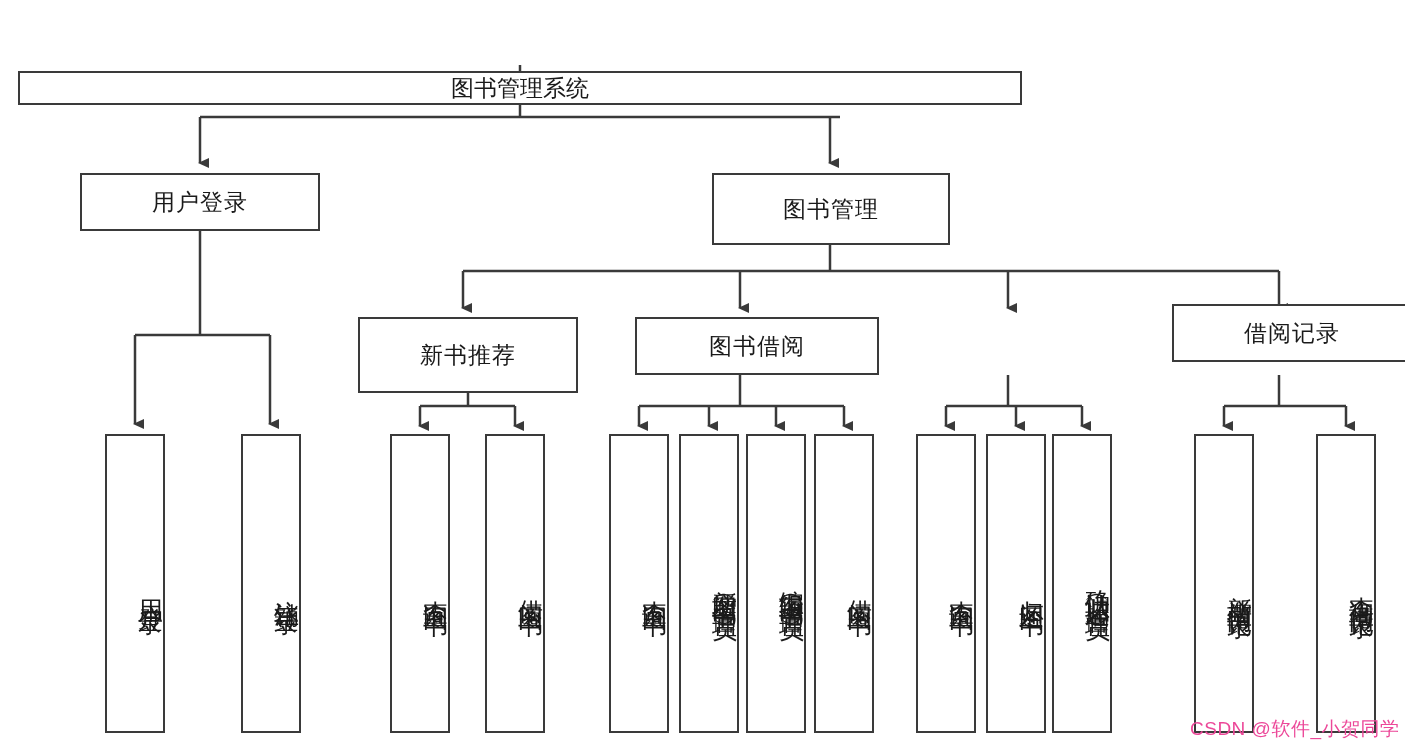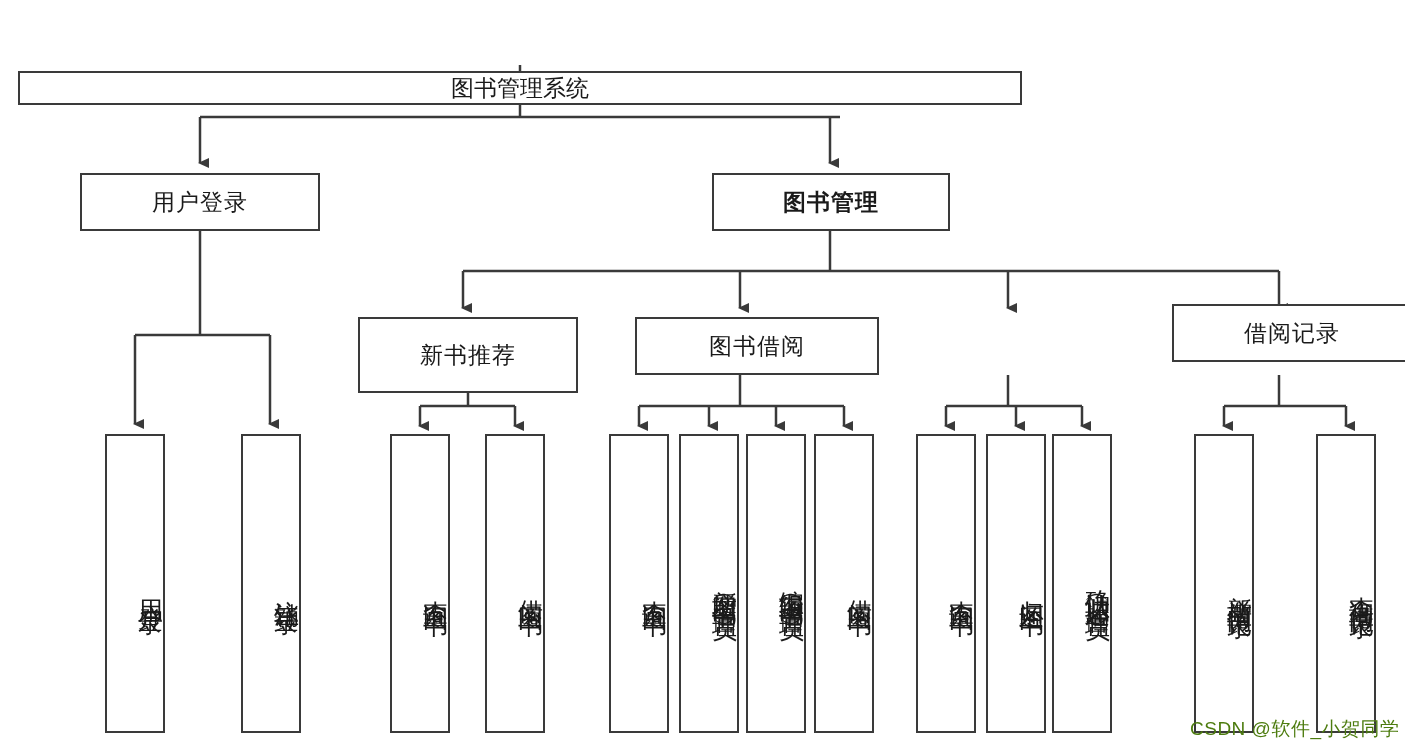--- a/index.html
+++ b/index.html
@@ -53,21 +53,21 @@
     line-height: 1;
   }
   .node.v .vtext {
     display: block;
     writing-mode: vertical-rl;
     text-orientation: upright;
   }
   .watermark {
     position: absolute;
     font-size: 19px;
-    color: #4d7c0f;
+    color: #ec4899;
     letter-spacing: 0.5px;
     white-space: nowrap;
     user-select: none;
   }
 </style>
 </head>
 <body>
 
 <div id="canvas">
 
@@ -121,21 +121,21 @@
     </g>
   </svg>
 
   <div class="node root" style="left:18px; top:31px; width:1004px; height:34px;margin-top:40px;">
     <span>图书管理系统</span>
   </div>
 
   <div class="node h" style="left:80px; top:173px; width:240px; height:58px;">
     <span>用户登录</span>
   </div>
-  <div class="node h" style="left:712px; top:173px; width:238px; height:58px;font-weight:bold;">
+  <div class="node h" style="left:712px; top:173px; width:238px; height:72px;">
     <span>图书管理</span>
   </div>
 
   <div class="node h" style="left:358px; top:317px; width:220px; height:76px;align-items:center;">
     <span>新书推荐</span>
   </div>
   <div class="node h" style="left:635px; top:317px; width:244px; height:58px;">
     <span>图书借阅</span>
   </div>
   <div class="node h" style="left:1172px; top:304px; width:240px; height:58px;">

